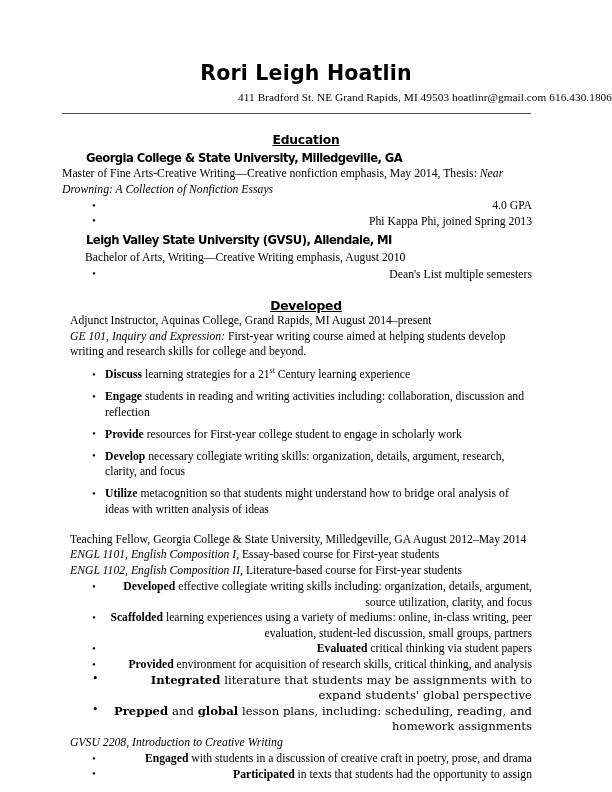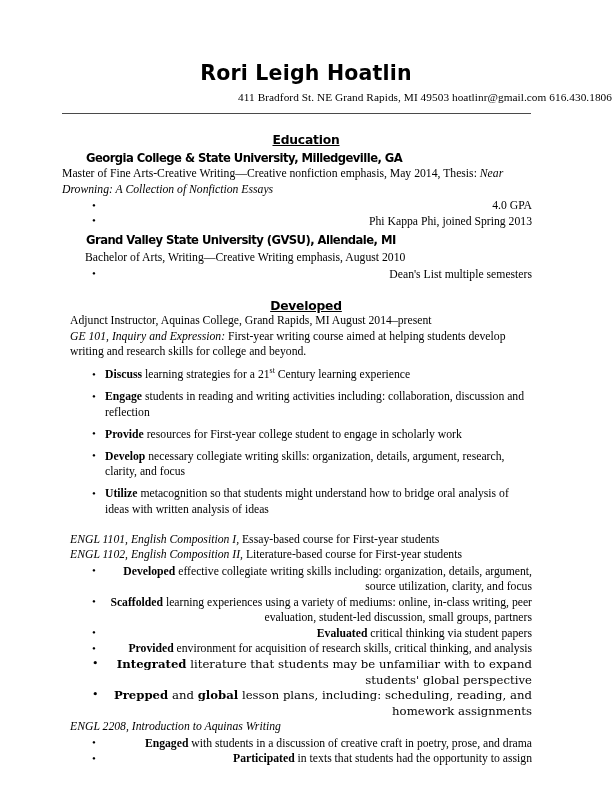--- a/index.html
+++ b/index.html
@@ -143,21 +143,21 @@
     <div>
       <div class="org">Georgia College &amp; State University, Milledgeville, GA</div>
       <div class="deg"><span>Master of Fine Arts-Creative Writing—Creative nonfiction emphasis, May 2014, Thesis: </span><span class="ital">Near Drowning: A Collection of Nonfiction Essays</span></div>
       <ul class="blist tight">
         <li>4.0 GPA</li>
         <li>Phi Kappa Phi, joined Spring 2013</li>
       </ul>
     </div>
 
     <div>
-      <div class="org">Grand Valley State University (GVSU), Allendale, MI</div>
+      <div class="org">Leigh Valley State University (GVSU), Allendale, MI</div>
       <div class="deg-indent">Bachelor of Arts, Writing—Creative Writing emphasis, August 2010</div>
       <ul class="blist tight">
         <li>Dean's List multiple semesters</li>
       </ul>
     </div>
   </div>
 
   <div class="sec-employment">
     <div class="section-title">Developed</div>
 
@@ -168,31 +168,32 @@
       <ul class="blist spaced">
         <li><span class="bold">Discuss</span><span> learning strategies for a 21</span><sup>st</sup><span> Century learning experience</span></li>
         <li><span class="bold">Engage</span><span> students in reading and writing activities including: collaboration, discussion and reflection</span></li>
         <li><span class="bold">Provide</span><span> resources for First-year college student to engage in scholarly work</span></li>
         <li><span class="bold">Develop</span><span> necessary collegiate writing skills: organization, details, argument, research, clarity, and focus</span></li>
         <li><span class="bold">Utilize</span><span> metacognition so that students might understand how to bridge oral analysis of ideas with written analysis of ideas</span></li>
       </ul>
     </div>
 
     <div class="emp-block2">
+      <div class="job-head">Teaching Fellow, Georgia College &amp; State University, Milledgeville, GA August 2012–May 2014</div>
       <div class="job-course"><span class="ital">ENGL 1101, English Composition I,</span><span> Essay-based course for First-year students</span></div>
       <div class="job-course"><span class="ital">ENGL 1102, English Composition II,</span><span> Literature-based course for First-year students</span></div>
       <ul class="blist tight">
         <li><span class="bold">Developed</span><span> effective collegiate writing skills including: organization, details, argument, source utilization, clarity, and focus</span></li>
         <li><span class="bold">Scaffolded</span><span> learning experiences using a variety of mediums: online, in-class writing, peer evaluation, student-led discussion, small groups, partners</span></li>
         <li><span class="bold">Evaluated</span><span> critical thinking via student papers</span></li>
         <li><span class="bold">Provided</span><span> environment for acquisition of research skills, critical thinking, and analysis</span></li>
-        <li class="serif-alt"><span class="bold">Integrated</span><span> literature that students may be unfamiliar with to expand students' global perspective</span></li>
+        <li class="serif-alt"><span class="bold">Integrated</span><span> literature that students may be assignments with to expand students' global perspective</span></li>
         <li class="serif-alt"><span class="bold">Prepped</span><span> and </span><span class="bold">global</span><span> lesson plans, including: scheduling, reading, and homework assignments</span></li>
       </ul>
-      <div class="job-course"><span class="ital">ENGL 2208, Introduction to Aquinas Writing</span></div>
+      <div class="job-course"><span class="ital">GVSU 2208, Introduction to Creative Writing</span></div>
       <ul class="blist tight">
         <li><span class="bold">Engaged</span><span> with students in a discussion of creative craft in poetry, prose, and drama</span></li>
         <li><span class="bold">Participated</span><span> in texts that students had the opportunity to assign</span></li>
 
       </ul>
     </div>
   </div>
 
 </div>
 

